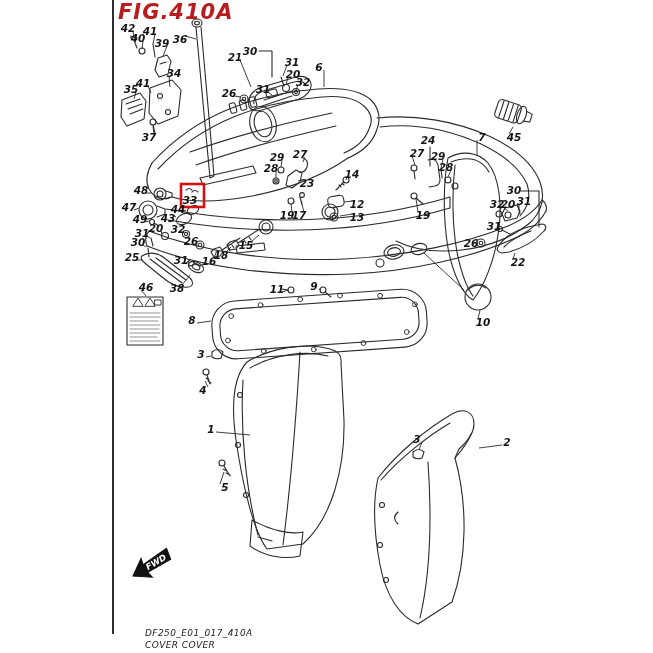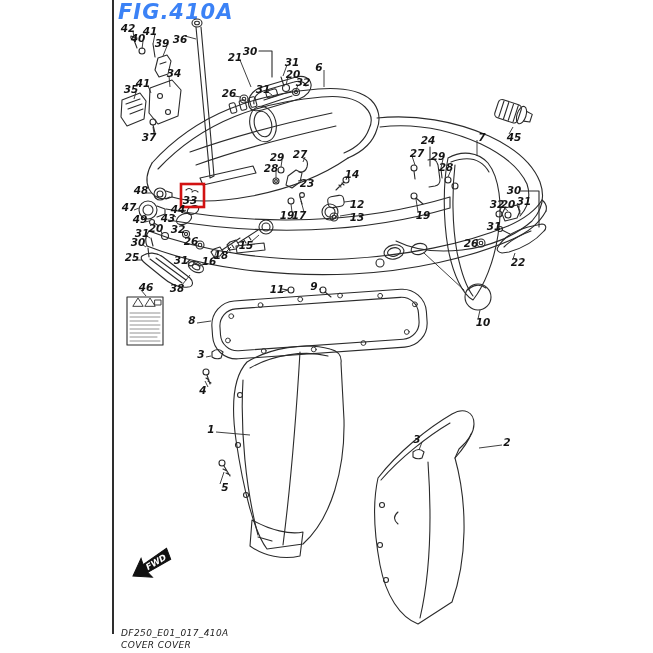--- a/index.html
+++ b/index.html
@@ -3,24 +3,24 @@
 <meta charset="utf-8">
 <style>
   html,body{margin:0;padding:0;}
   body{
     width:653px;height:653px;position:relative;background:#ffffff;
     font-family:"DejaVu Sans","Liberation Sans",sans-serif;overflow:hidden;
   }
   #page-border{position:absolute;left:112px;top:0;width:2px;height:634px;background:#2e2e2e;}
   #fig-title{
     position:absolute;left:118px;top:0px;font-size:21px;font-style:italic;font-weight:600;
-    color:#3b82f6;letter-spacing:1px;white-space:nowrap;
+    color:#b91c1c;letter-spacing:1px;white-space:nowrap;
   }
   #footer{position:absolute;left:121px;top:627px;color:#1c1c1c;}
-  #footer .line{font-size:9px;font-style:italic;font-weight:500;letter-spacing:.4px;line-height:12px;white-space:nowrap;}
+  #footer .line{font-size:9px;font-style:italic;font-weight:500;letter-spacing:.4px;line-height:12px;white-space:nowrap;margin-left:24px;}
   svg{position:absolute;left:0;top:0;}
   text.callout{
     font-family:"DejaVu Sans","Liberation Sans",sans-serif;
     font-size:10.5px;font-style:italic;font-weight:bold;fill:#141414;cursor:pointer;
   }
   #fwd-label{font-family:"DejaVu Sans","Liberation Sans",sans-serif;font-size:8.5px;font-style:italic;font-weight:bold;fill:#ffffff;}
 </style>
 </head>
 <body>
 

